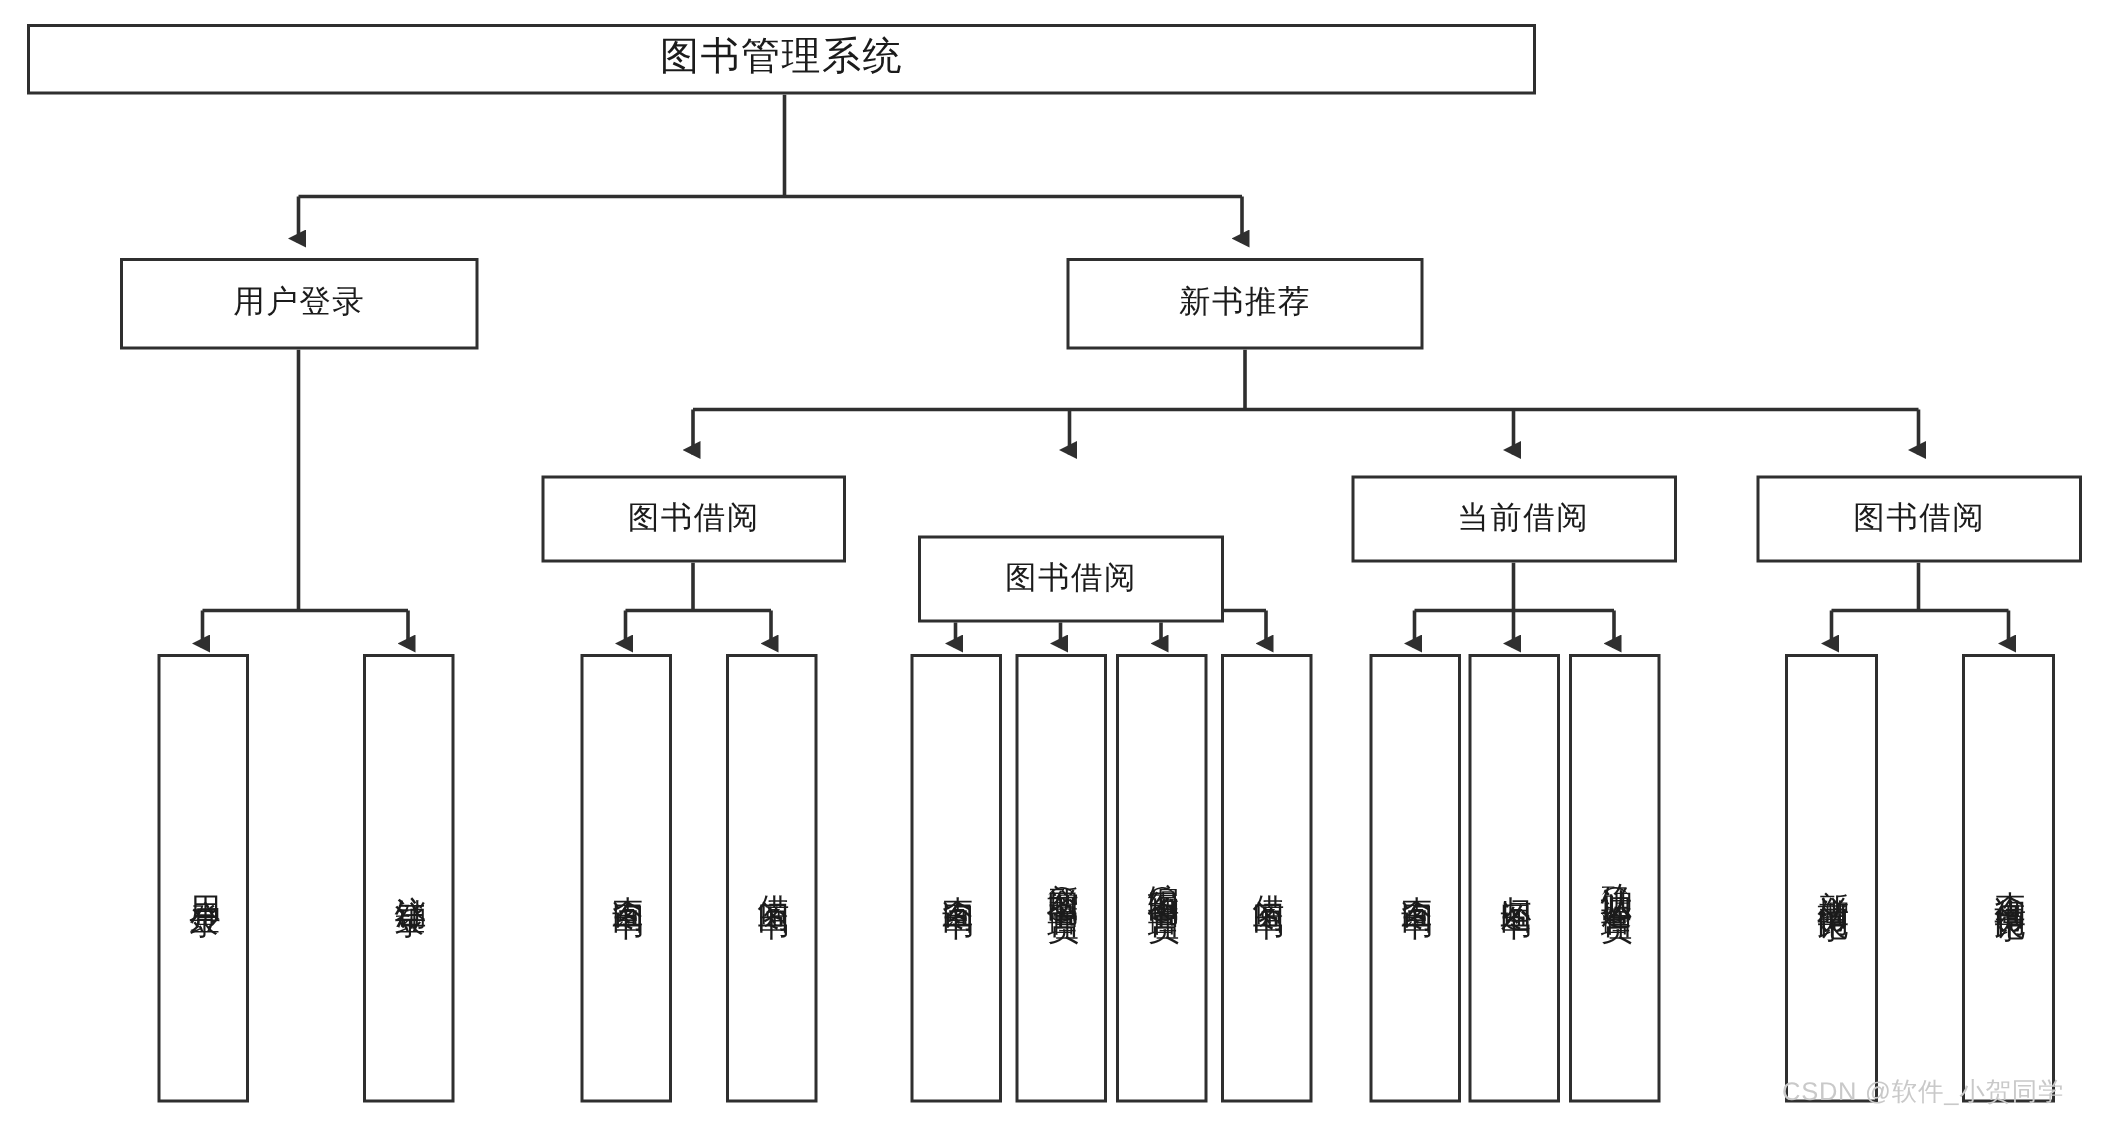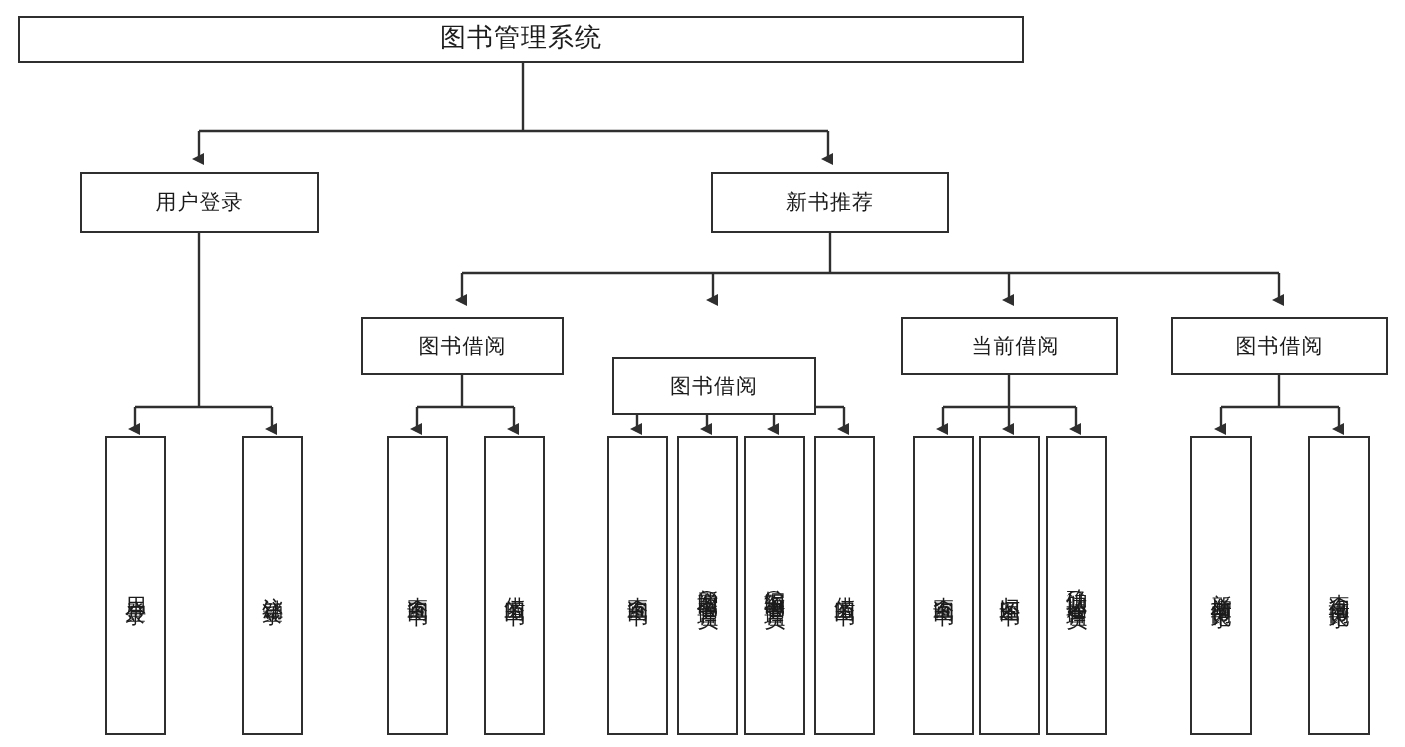--- a/index.html
+++ b/index.html
@@ -185,14 +185,15 @@
     <span class="node-label">确认归还（管理员）</span>
   </div>
 
   <div class="node vert" style="left:1190px; top:436px; width:62px; height:299px;">
     <span class="node-label">新增借阅记录</span>
   </div>
   <div class="node vert" style="left:1308px; top:436px; width:62px; height:299px;">
     <span class="node-label">查询借阅记录</span>
   </div>
 
+  <div class="watermark" style="left:1188px; top:716px;">CSDN @软件_小贺同学</div>
 
 </div>
 
 </body></html>

